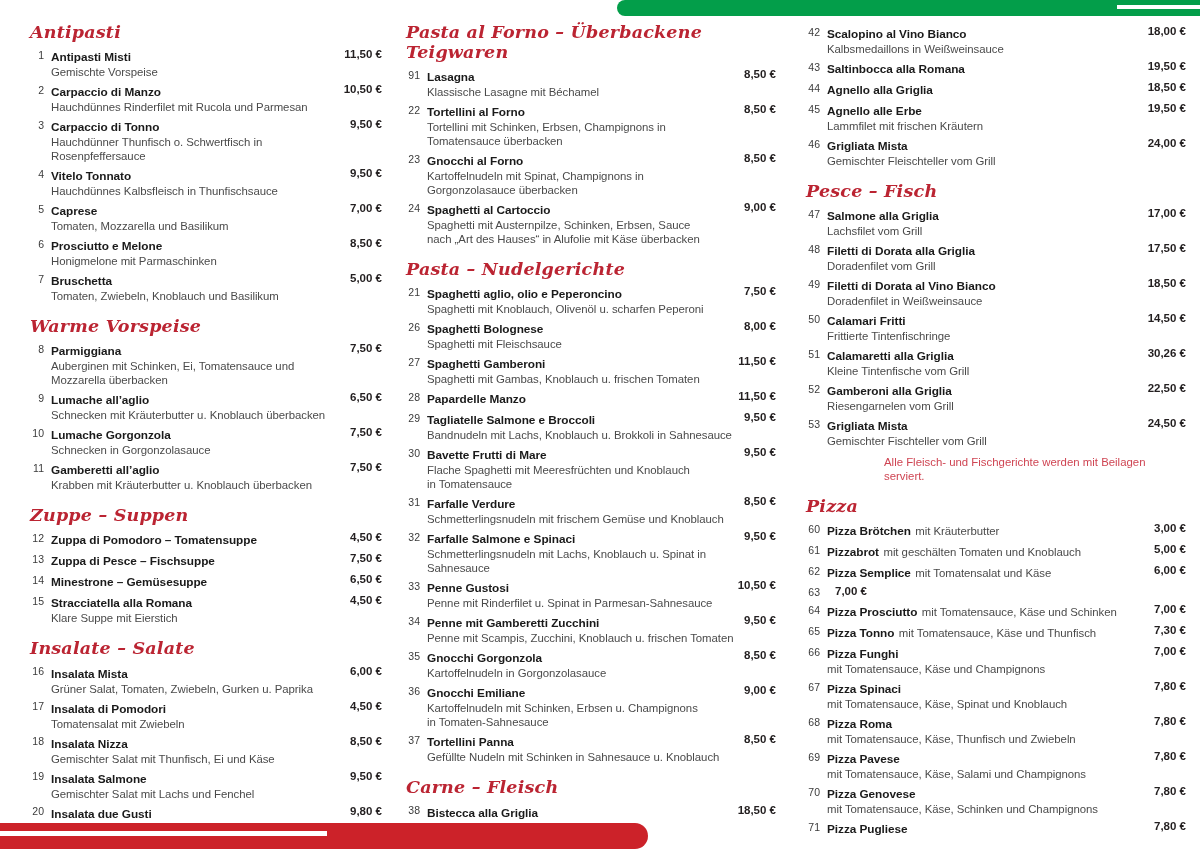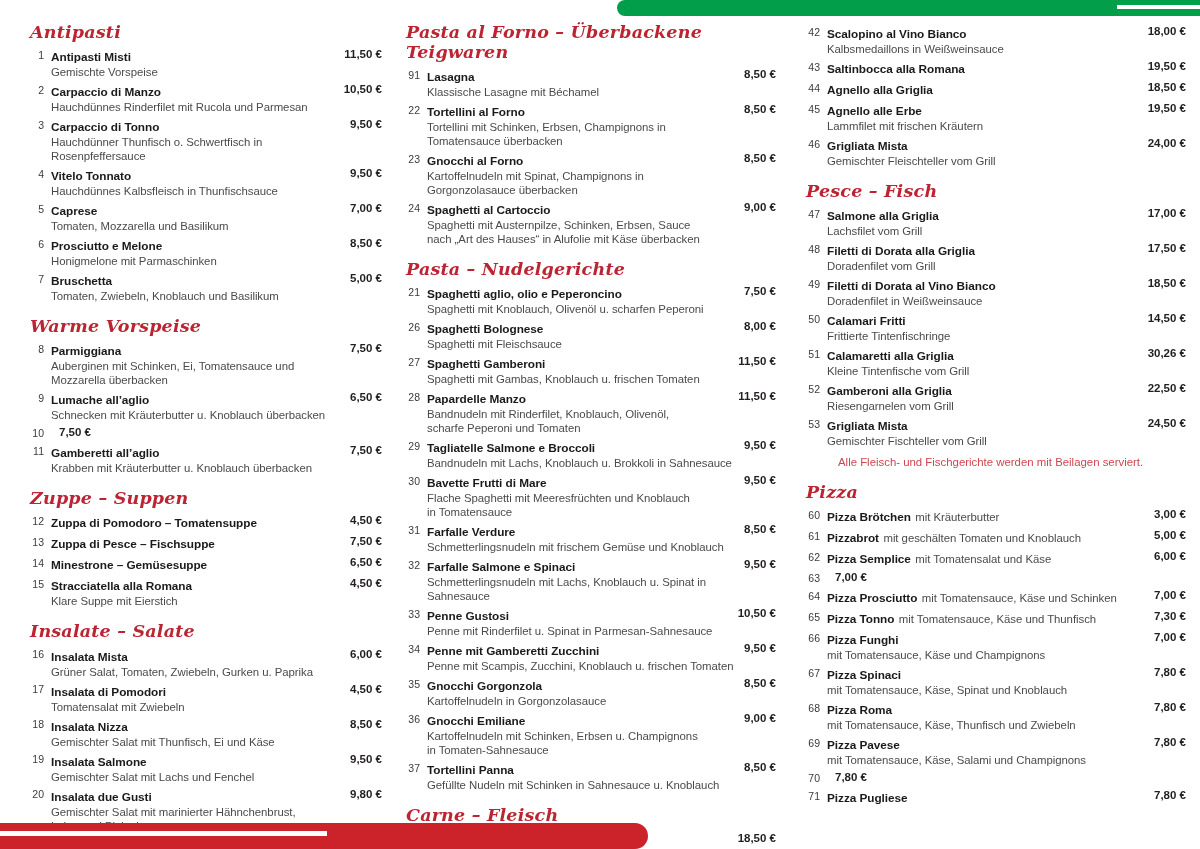--- a/index.html
+++ b/index.html
@@ -115,21 +115,21 @@
   .item.inline .item-name { display: inline; }
   .item.inline .item-desc { display: inline; text-align: right; }
 
   
   .note {
     font-size: 11.4px;
     color: #cf4452;
     margin: 7px 0 0 32px;
     line-height: 14px;
   }
-  .note.center-ish { margin-left: 34px; }
+  .note.center-ish { margin-left: 80px; }
 </style>
 </head>
 <body>
 
 <div id="top-bar-wrap">
   <div class="bar-green"></div>
   <div class="bar-green-stripe"></div>
 </div>
 
 <div id="menu-columns">
@@ -179,20 +179,21 @@
           <div class="item-body"><span class="item-name">Parmiggiana</span><div class="item-desc">Auberginen mit Schinken, Ei, Tomatensauce und<br>Mozzarella überbacken</div></div>
           <div class="item-price">7,50 €</div>
         </div>
         <div class="item">
           <div class="item-num">9</div>
           <div class="item-body"><span class="item-name">Lumache all’aglio</span><div class="item-desc">Schnecken mit Kräuterbutter u. Knoblauch überbacken</div></div>
           <div class="item-price">6,50 €</div>
         </div>
         <div class="item">
           <div class="item-num">10</div>
+          <div class="item-body"><span class="item-name">Lumache Gorgonzola</span><div class="item-desc">Schnecken in Gorgonzolasauce</div></div>
           <div class="item-price">7,50 €</div>
         </div>
         <div class="item">
           <div class="item-num">11</div>
           <div class="item-body"><span class="item-name">Gamberetti all’aglio</span><div class="item-desc">Krabben mit Kräuterbutter u. Knoblauch überbacken</div></div>
           <div class="item-price">7,50 €</div>
         </div>
       </div>
       <div class="section-block">
         <div class="section-title">Zuppe – Suppen</div>
@@ -282,21 +283,21 @@
           <div class="item-body"><span class="item-name">Spaghetti Bolognese</span><div class="item-desc">Spaghetti mit Fleischsauce</div></div>
           <div class="item-price">8,00 €</div>
         </div>
         <div class="item">
           <div class="item-num">27</div>
           <div class="item-body"><span class="item-name">Spaghetti Gamberoni</span><div class="item-desc">Spaghetti mit Gambas, Knoblauch u. frischen Tomaten</div></div>
           <div class="item-price">11,50 €</div>
         </div>
         <div class="item">
           <div class="item-num">28</div>
-          <div class="item-body"><span class="item-name">Papardelle Manzo</span><div class="item-desc">Bandnudeln mit Rinderfilet, Knoblauch, Olivenöl,<br>scharfe Peperoni und Tomaten</div></div>
+          <div class="item-body"><span class="item-name">Papardelle Manzo</span></div>
           <div class="item-price">11,50 €</div>
         </div>
         <div class="item">
           <div class="item-num">29</div>
           <div class="item-body"><span class="item-name">Tagliatelle Salmone e Broccoli</span><div class="item-desc">Bandnudeln mit Lachs, Knoblauch u. Brokkoli in Sahnesauce</div></div>
           <div class="item-price">9,50 €</div>
         </div>
         <div class="item">
           <div class="item-num">30</div>
           <div class="item-body"><span class="item-name">Bavette Frutti di Mare</span><div class="item-desc">Flache Spaghetti mit Meeresfrüchten und Knoblauch<br>in Tomatensauce</div></div>
@@ -460,20 +461,21 @@
           <div class="item-body"><span class="item-name">Pizza Roma</span><div class="item-desc">mit Tomatensauce, Käse, Thunfisch und Zwiebeln</div></div>
           <div class="item-price">7,80 €</div>
         </div>
         <div class="item">
           <div class="item-num">69</div>
           <div class="item-body"><span class="item-name">Pizza Pavese</span><div class="item-desc">mit Tomatensauce, Käse, Salami und Champignons</div></div>
           <div class="item-price">7,80 €</div>
         </div>
         <div class="item">
           <div class="item-num">70</div>
+          <div class="item-body"><span class="item-name">Pizza Genovese</span><div class="item-desc">mit Tomatensauce, Käse, Schinken und Champignons</div></div>
           <div class="item-price">7,80 €</div>
         </div>
         <div class="item">
           <div class="item-num">71</div>
           <div class="item-body"><span class="item-name">Pizza Pugliese</span></div>
           <div class="item-price">7,80 €</div>
         </div>
       </div>
     </div>
   </div>

